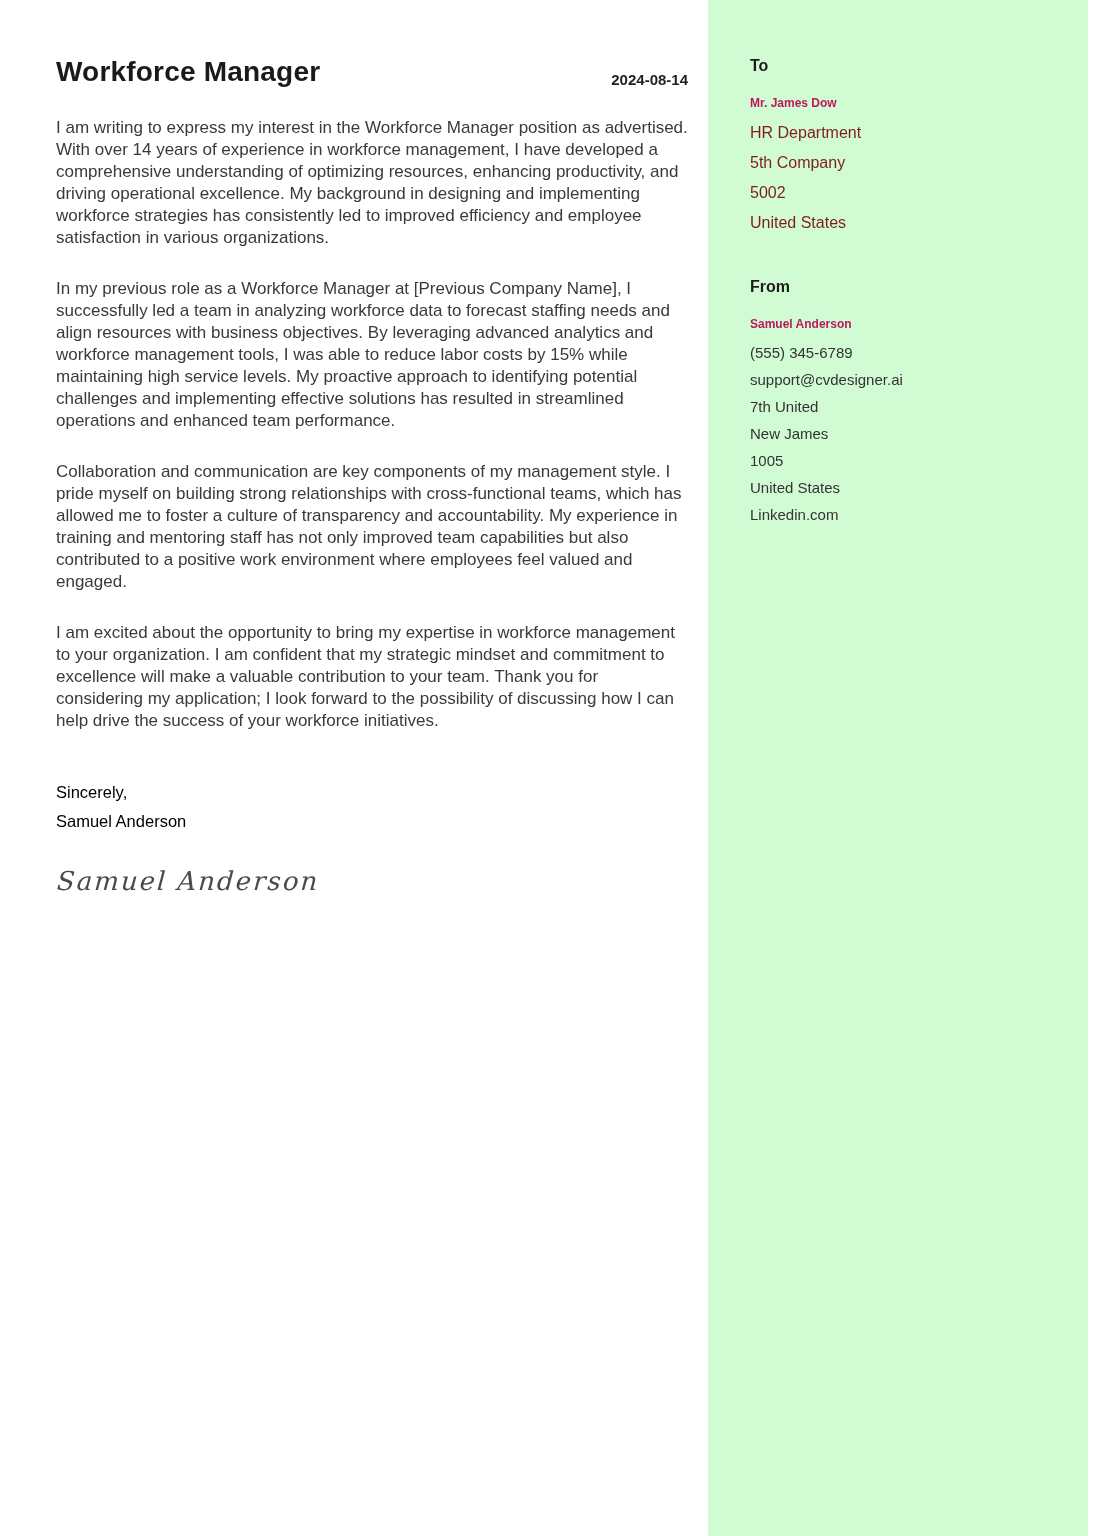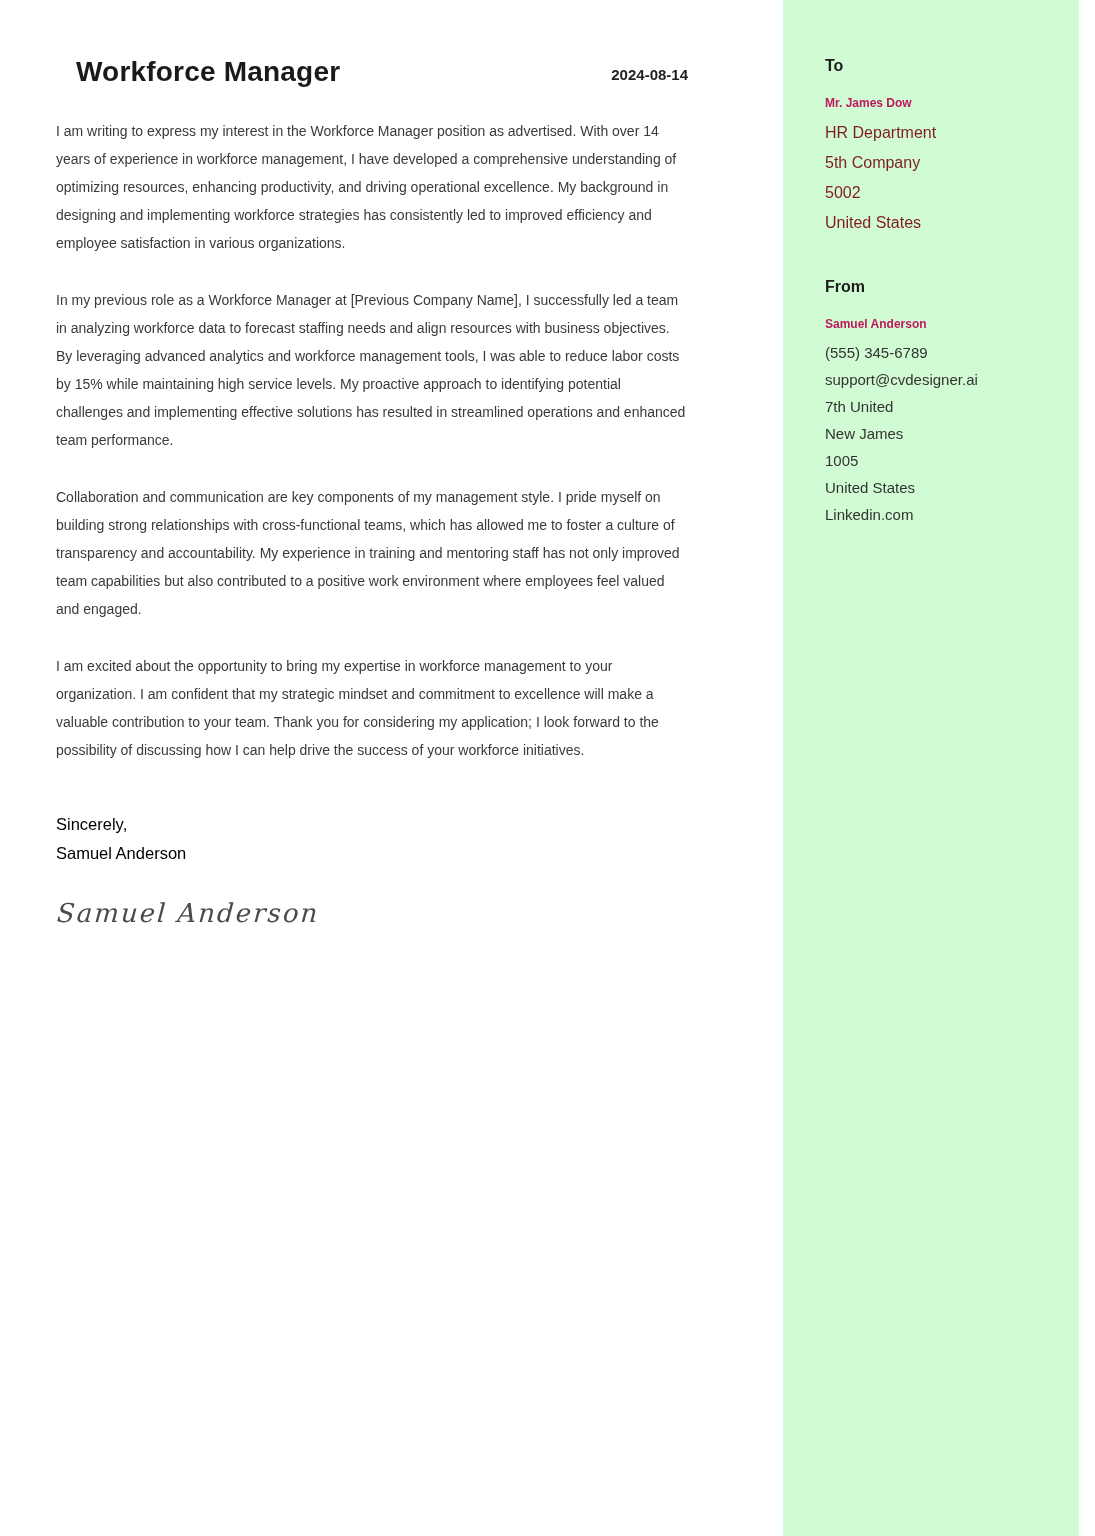--- a/index.html
+++ b/index.html
@@ -19,44 +19,43 @@
   .main {
     position: absolute;
     left: 0; top: 0;
     width: 728px;
     height: 1536px;
     padding: 56px 40px 40px 56px;
   }
   .header-row {
     display: flex;
     justify-content: space-between;
-    align-items: center;
-    margin-left: 20px;
+    align-items: flex-end;
   }
   .doc-title {
     font-size: 28px;
     font-weight: 700;
     color: #1a1a1a;
     letter-spacing: 0.2px;
   }
   .doc-date {
     font-size: 15px;
     font-weight: 600;
     color: #1f1f1f;
     padding-top: 4px;
   }
   .salutation {
     margin-top: 56px;
     font-size: 16.5px;
     color: #3a3a3a;
   }
   .body-copy { margin-top: 29px; }
   .body-copy p {
-    font-size: 14px;
-    line-height: 28px;
+    font-size: 17px;
+    line-height: 22px;
     color: #3a3a3a;
     margin-bottom: 29px;
     max-width: 636px;
   }
   .closing-block {
     margin-top: 46px;
     font-size: 16.5px;
     line-height: 29px;
     color: #000000;
   }
@@ -67,22 +66,22 @@
     font-size: 26px;
     color: #4a4a4a;
     letter-spacing: 2px;
     transform: skewX(-4deg);
     transform-origin: left bottom;
     display: inline-block;
   }
   
   .sidebar {
     position: absolute;
-    top: 0; right: 16px;
-    width: 296px;
+    top: 0; right: 7px;
+    width: 380px;
     height: 1536px;
     padding: 57px 30px 40px 42px;
   }
   .side-label {
     font-size: 16px;
     font-weight: 600;
     color: #1c1c1c;
     margin-bottom: 21px;
   }
   .side-name {

